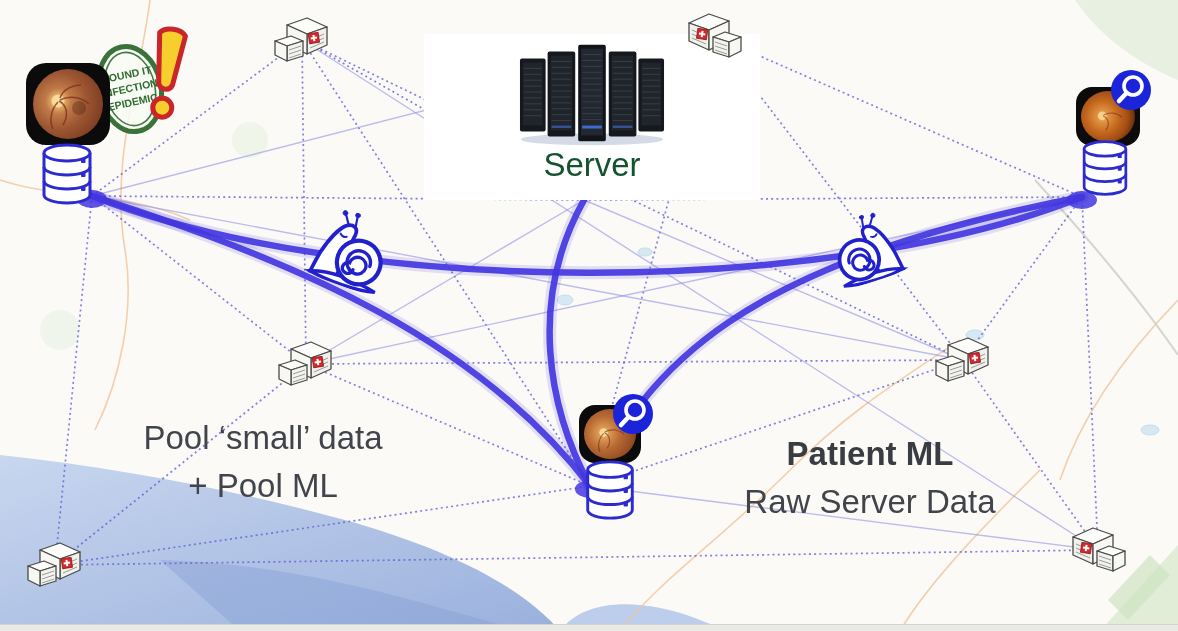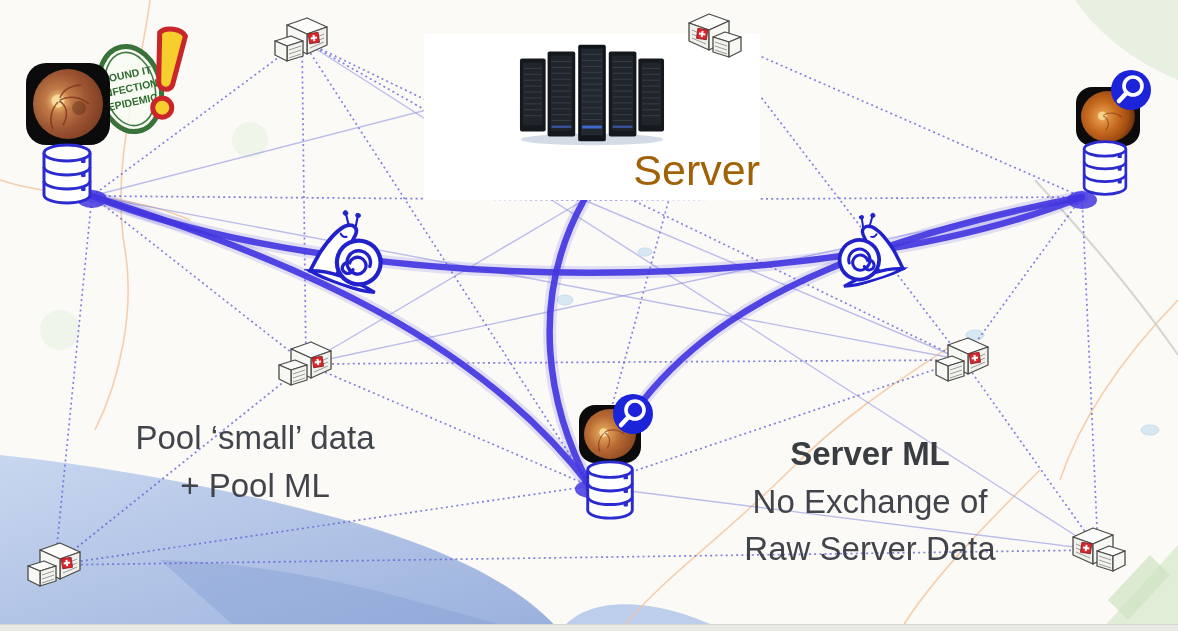--- a/index.html
+++ b/index.html
@@ -23,22 +23,22 @@
   .fundus-circle svg{position:absolute;left:0;top:0;width:100%;height:100%;}
   .fundus-a{background:radial-gradient(circle at 36% 46%,#f5e2b8 0%,#eab66e 8%,#c07a48 22%,#9d5632 48%,#7e3d22 78%,#6f3119 100%);}
   .fundus-b{background:radial-gradient(circle at 38% 48%,#efd3a0 0%,#dd9c55 12%,#b86a33 40%,#8f4a22 75%,#6f3418 100%);}
   .fundus-c{background:radial-gradient(circle at 40% 50%,#f2c277 0%,#e09241 14%,#c5691f 38%,#a34d12 62%,#2e1103 94%);}
   .tail{position:absolute;width:0;height:0;border-left:8px solid transparent;
         border-right:8px solid transparent;border-top:10px solid #0b0b0b;}
   .magnifier-badge{position:absolute;width:40px;height:40px;border-radius:50%;background:#1b24d8;}
   .magnifier-badge svg{width:100%;height:100%;}
   .dbsvg{position:absolute;}
   .server-box{position:absolute;left:424px;top:34px;width:336px;height:166px;background:#ffffff;}
-  .server-label{position:absolute;left:424px;top:146px;width:336px;text-align:right;
-                font-size:43px;color:#a16207;}
+  .server-label{position:absolute;left:424px;top:146px;width:336px;text-align:center;
+                font-size:33px;color:#14532d;}
   .caption{position:absolute;text-align:center;color:#41454b;font-size:33px;line-height:1.44;}
   .caption .bold{font-weight:bold;color:#393c41;}
   .stampwrap{position:absolute;}
   .exwrap{position:absolute;}
 </style>
 </head>
 <body>
 
 <div class="stage">
 
@@ -281,27 +281,26 @@
               <rect x="41" y="44" width="4.5" height="5" rx="1"></rect>
             </g>
         </svg>
       </div>
     </div>
 
     <div class="hospital" style="left:25px;top:181px;"></div>
     <div class="hospital" style="left:1104px;top:181px;transform:scaleX(-1);"></div>
     <div class="hospital" style="left:577px;top:509px;"></div>
 
-    <div class="caption" style="left:70px;top:414px;width:370px;">
+    <div class="caption" style="left:78px;top:414px;width:370px;">
       <div>Pool ‘small’ data</div>
       <div>+ Pool ML</div>
     </div>
     <div class="caption" style="left:686px;top:430px;width:368px;">
-      <div class="bold">Server ML</div>
-      <div>No Exchange of</div>
+      <div class="bold">Patient ML</div>
       <div>Raw Server Data</div>
     </div>
   <div class="hospital" style="left: 270px; top: 13px;">
       <svg viewBox="0 0 64 56">
         <g stroke="#4b4b48" stroke-width="1.3" stroke-linejoin="round">
           <polygon points="17,12 37,5 57,14 37,21" fill="#fcfcfa"></polygon>
           <polygon points="37,21 57,14 57,32 37,41" fill="#f0f0ec"></polygon>
           <polygon points="17,12 37,21 37,41 17,31" fill="#f7f7f4"></polygon>
           <polygon points="5,28 21,23 33,28 17,33" fill="#fcfcfa"></polygon>
           <polygon points="17,33 33,28 33,43 17,48" fill="#f2f2ee"></polygon>

